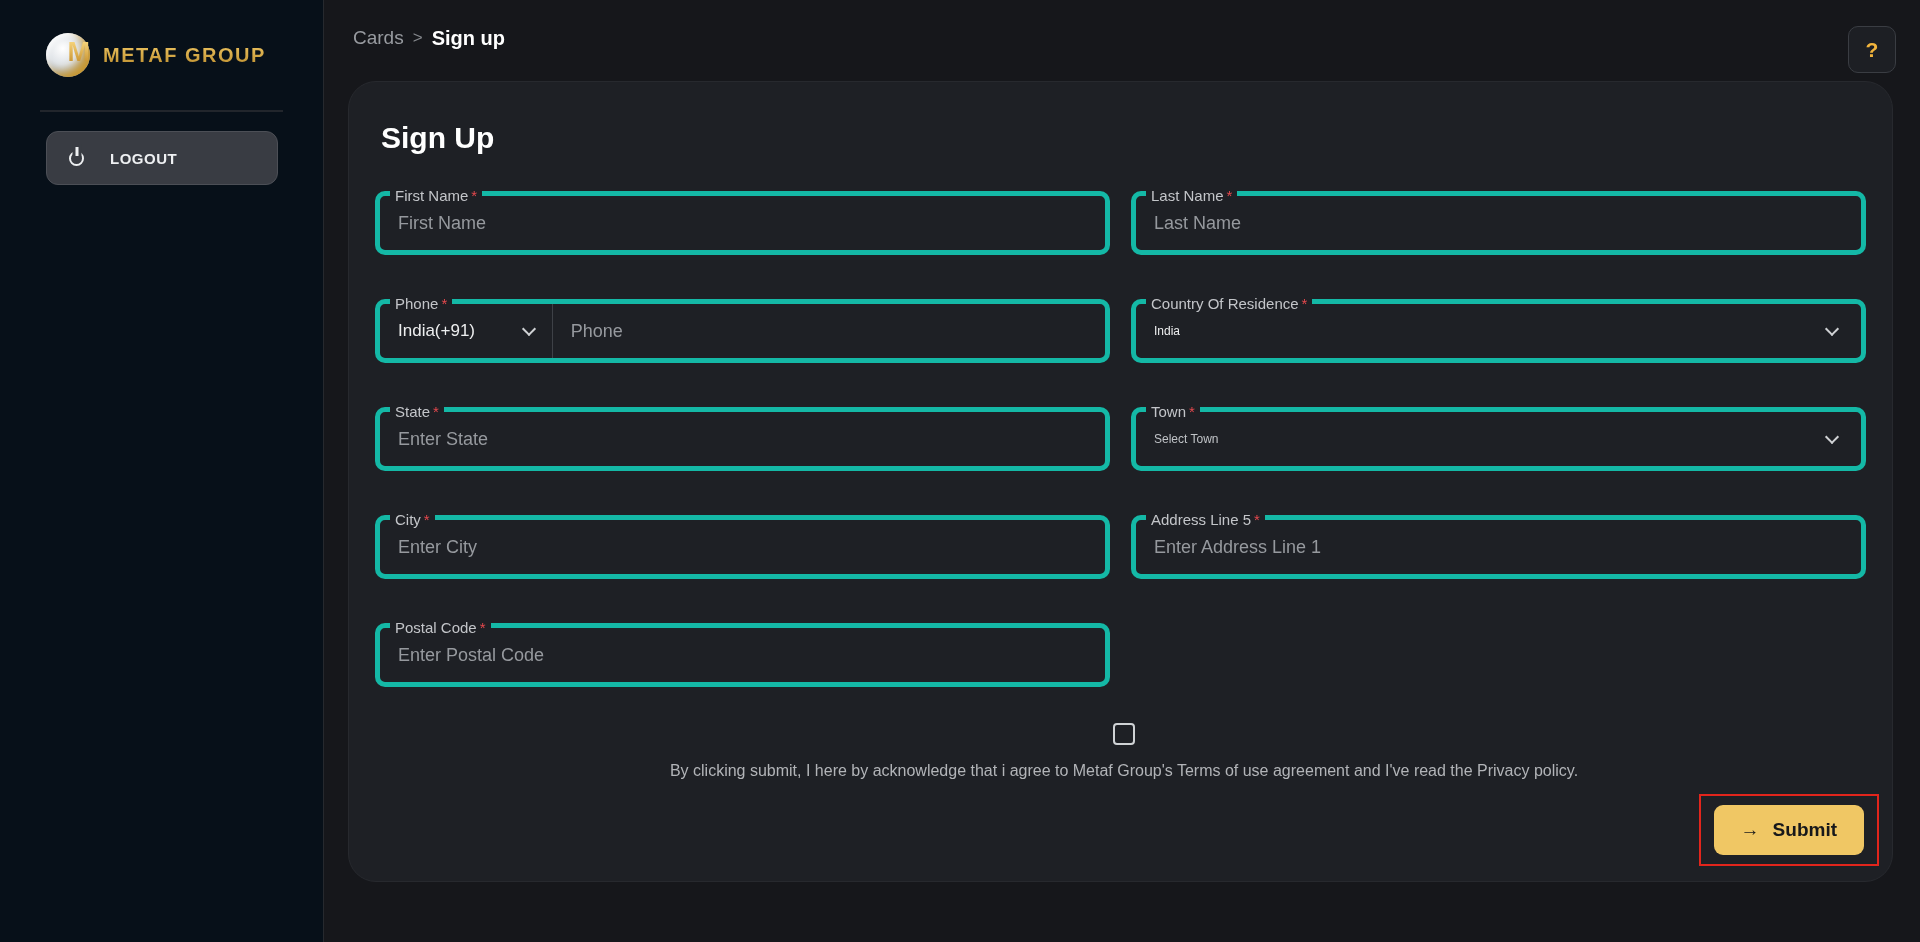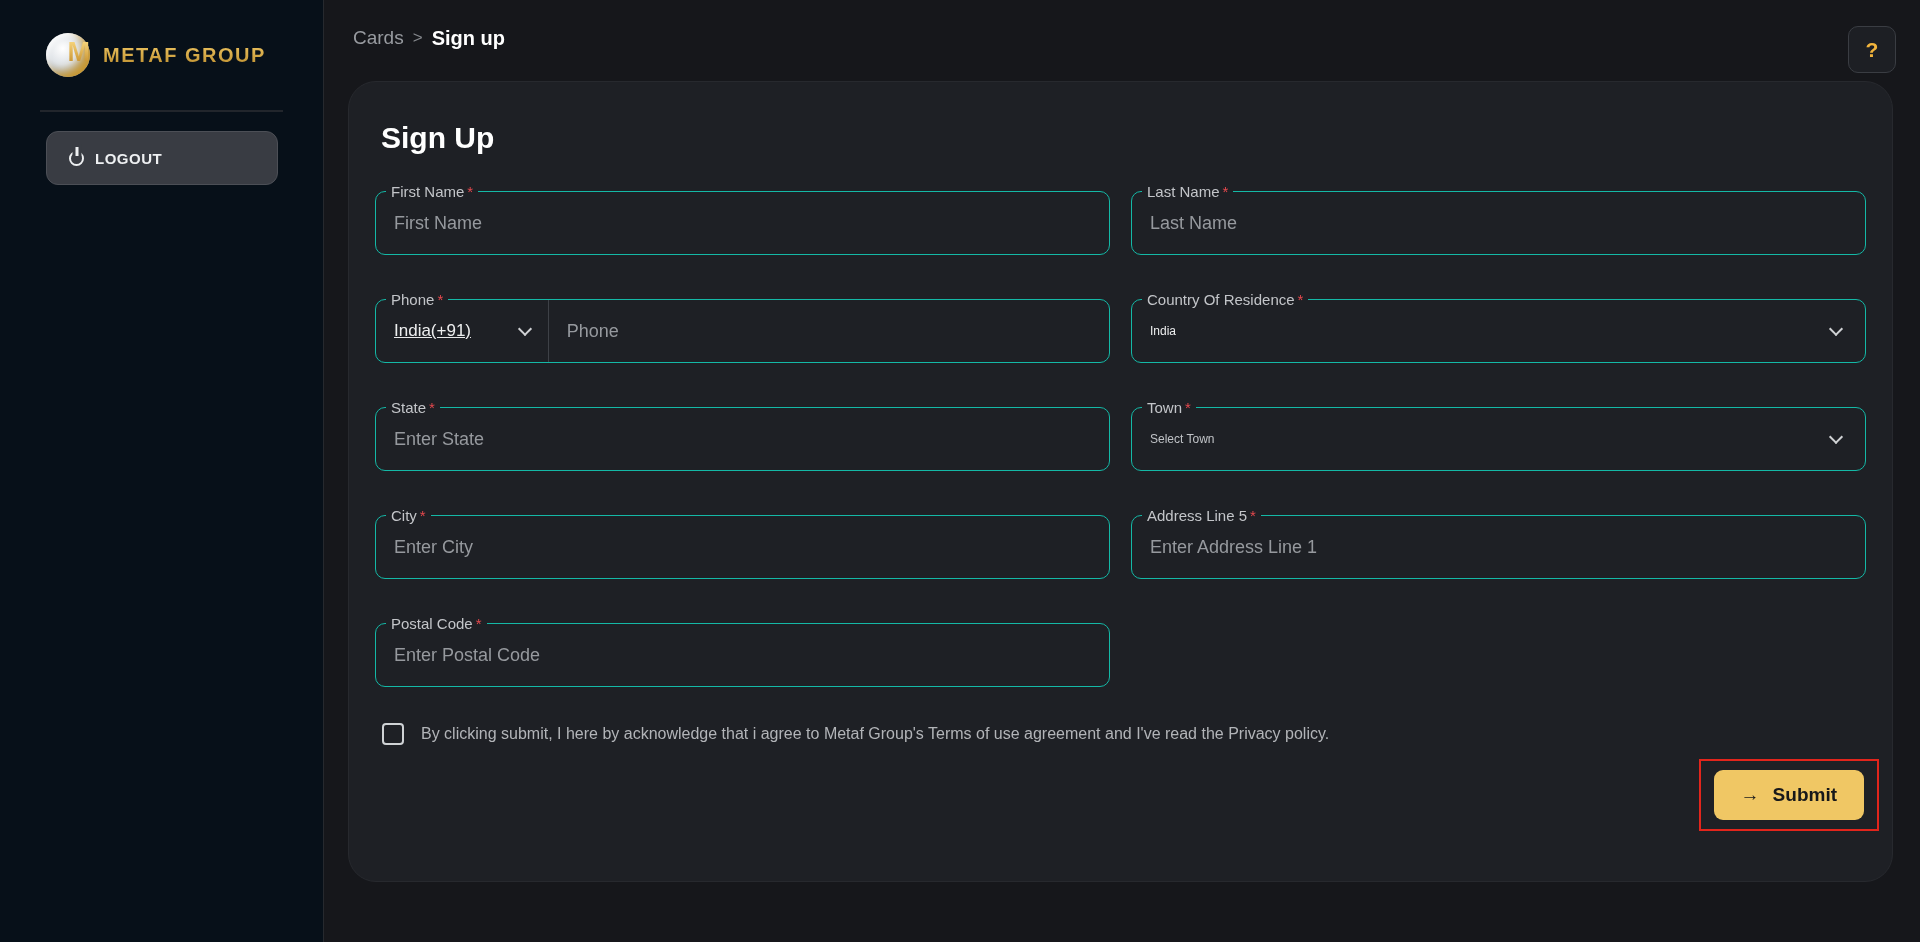--- a/index.html
+++ b/index.html
@@ -65,21 +65,21 @@
     margin-top: 13px;
     color: #f3ba2f; font-weight: bold; font-size: 17px;
   }
   .logout-btn {
     margin: 19px 0 0 46px;
     width: 232px; height: 54px;
     background: #393c43;
     border: 1px solid #4c4f56;
     border-radius: 12px;
     display: flex; align-items: center;
-    padding-left: 22px; gap: 11px;
+    padding-left: 22px; gap: 26px;
     cursor: pointer;
   }
   .power-icon {
     width: 15px; height: 15px;
     border: 2px solid #edeff1; border-radius: 50%;
     position: relative; flex-shrink: 0;
   }
   .power-icon::before {
     content: ""; position: absolute; left: 50%; top: -6px;
     transform: translateX(-50%);
@@ -123,21 +123,21 @@
     font-size: 30px; font-weight: bold; color: #ffffff;
   }
   .form-grid {
     margin-top: 36px;
     display: grid;
     grid-template-columns: 1fr 1fr;
     column-gap: 21px; row-gap: 44px;
   }
   .field {
     position: relative; height: 64px;
-    border: 1px solid #14b8a6; border-radius: 10px;
+    border: 5px solid #14b8a6; border-radius: 10px;
     display: flex; align-items: center;
   }
   .field-label {
     position: absolute; top: -10px; left: 10px;
     background: #1e2025; padding: 0 5px;
     font-size: 15px; line-height: 20px; color: #c3c5c9;
     white-space: nowrap;
   }
   .req { color: #e5484d; margin-left: 3px; font-size: 15px; }
   .field input {
@@ -151,29 +151,28 @@
   .chevron {
     width: 10px; height: 10px;
     border-right: 2px solid #d0d2d5; border-bottom: 2px solid #d0d2d5;
     transform: rotate(45deg);
     margin: -5px 24px 0 12px; flex-shrink: 0;
   }
   .phone-select {
     display: flex; align-items: center;
     width: 172px; flex-shrink: 0; height: 100%;
     cursor: pointer;
-    text-decoration: underline;
   }
   .phone-select .select-value { font-size: 17px; padding-left: 18px; }
   .phone-select .chevron { margin-right: 18px; }
   .vdivider { width: 1px; align-self: stretch; background: #3e4147; }
 
   .terms-row {
     margin-top: 36px; margin-left: 7px;
-    display: flex; align-items: center; gap: 17px;
+    display: flex; align-items: center; gap: 17px; flex-direction: column;
   }
   .checkbox {
     width: 22px; height: 22px;
     border: 2px solid #cfd2d5; border-radius: 4px;
     background: transparent; flex-shrink: 0; cursor: pointer;
   }
   .terms-text { font-size: 16px; color: #b2b4b8; }
 
   .submit-row {
     margin-top: 14px;

